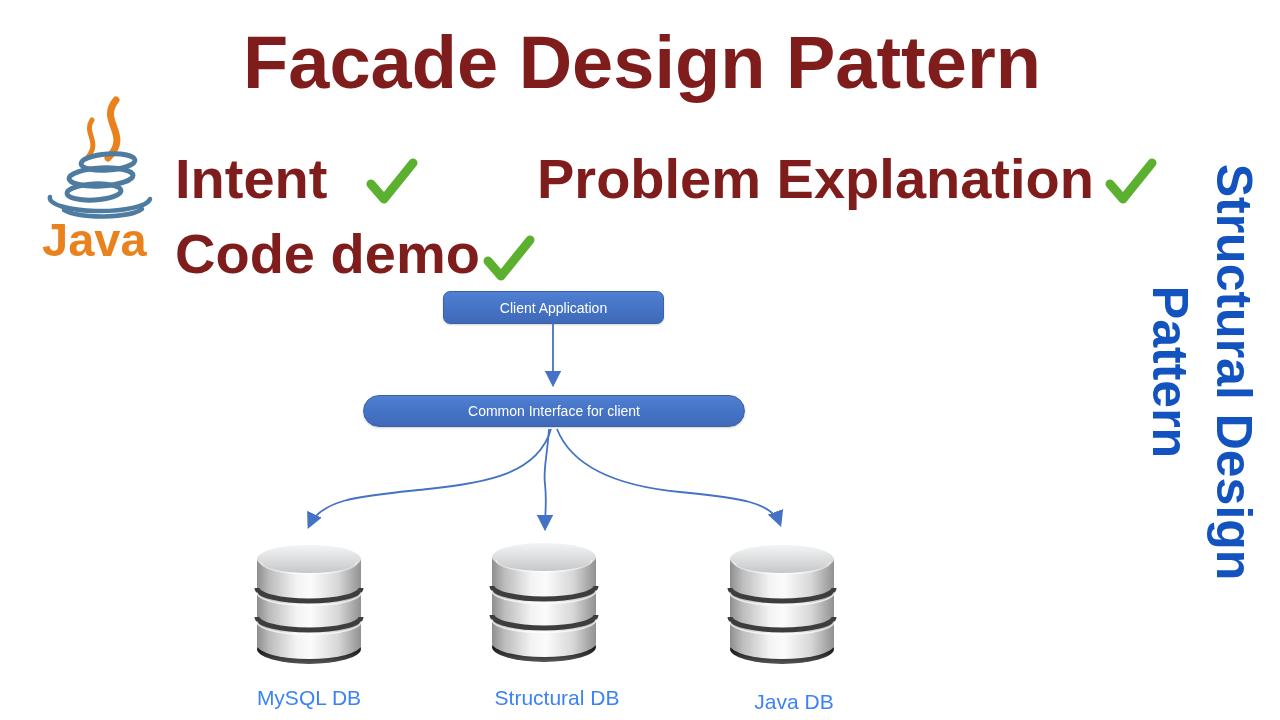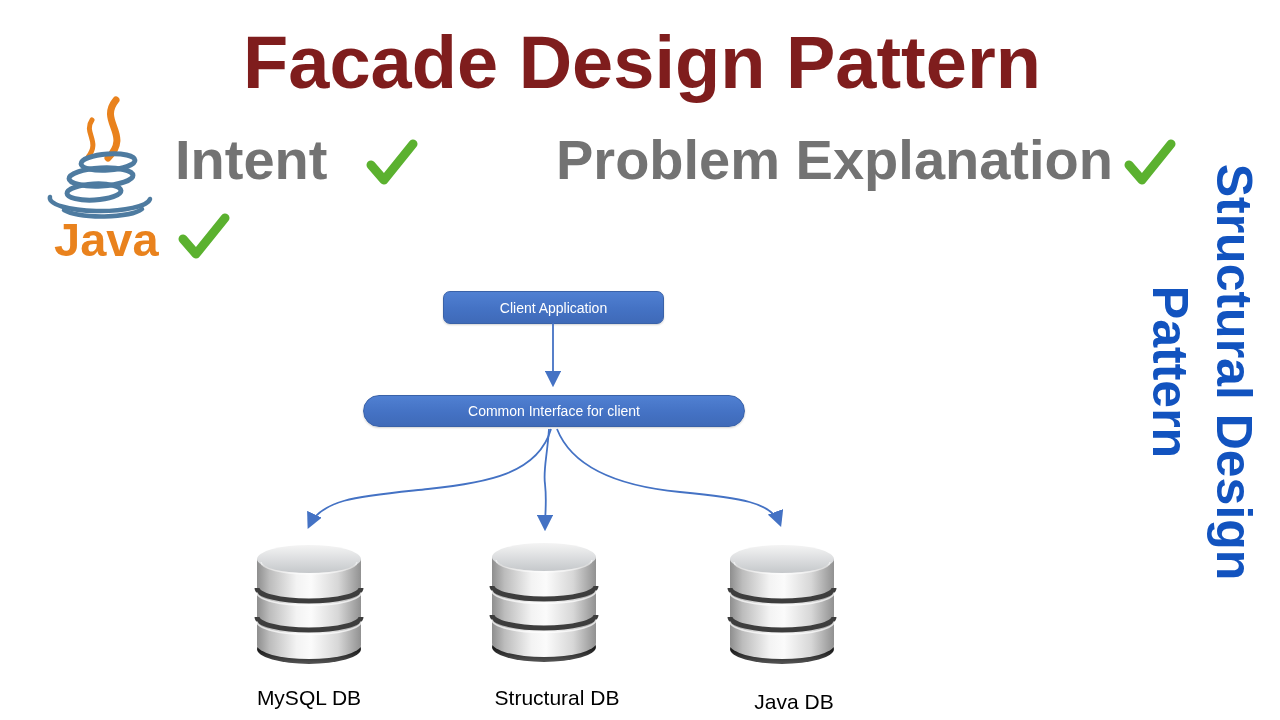--- a/index.html
+++ b/index.html
@@ -5,27 +5,27 @@
   html,body{margin:0;padding:0;background:#ffffff;}
   .canvas{position:relative;width:1280px;height:720px;background:#ffffff;overflow:hidden;
           font-family:"Liberation Sans",sans-serif;}
 
   .page-title{position:absolute;left:642px;top:20px;transform:translateX(-50%);
               font-size:74px;font-weight:800;color:#7f1d1d;white-space:nowrap;letter-spacing:0px;}
 
   
   .java-logo{position:absolute;left:34px;top:96px;width:140px;height:176px;}
   .java-wordmark{position:absolute;left:8px;top:116px;font-size:47px;font-weight:700;
-                 color:#E9821D;letter-spacing:0px;margin-left:12px;}
+                 color:#E9821D;letter-spacing:0px;}
 
   
   .topic{position:absolute;display:flex;align-items:center;white-space:nowrap;
-         font-size:56px;font-weight:700;color:#737373;line-height:1.15;}
+         font-size:56px;font-weight:700;color:#7f1d1d;line-height:1.15;margin-top:19px;}
   .topic-intent{left:175px;top:128px;}
-  .topic-problem{left:556px;top:128px;}
+  .topic-problem{left:537px;top:128px;}
   .topic-code{left:175px;top:203px;}
   .check{flex:0 0 auto;}
   .topic-intent .check{margin-left:38px;margin-top:6px;}
   .topic-problem .check{margin-left:10px;margin-top:6px;}
   .topic-code .check{margin-left:2px;margin-top:10px;}
 
   
   .side-banner{position:absolute;left:942px;top:306px;width:520px;height:132px;
                transform:rotate(90deg);display:flex;flex-direction:column;justify-content:center;
                text-align:center;font-size:50px;font-weight:800;line-height:64px;color:#1253BF;
@@ -34,21 +34,21 @@
   
   .node{position:absolute;display:flex;align-items:center;justify-content:center;
         background:linear-gradient(180deg,#5080d2 0%,#4472C4 55%,#3f6ab8 100%);
         border:1px solid #3a62a8;border-radius:7px;color:#ffffff;font-size:14px;
         box-shadow:0 1px 2px rgba(0,0,0,0.18);}
   .node-client{left:443px;top:291px;width:219px;height:31px;}
   .node-facade{left:363px;top:395px;width:380px;height:30px;border-radius:16px;}
 
   .diagram-layer{position:absolute;left:0;top:0;width:1280px;height:720px;pointer-events:none;}
 
-  .db-label{position:absolute;width:200px;text-align:center;font-size:21px;color:#000000;
+  .db-label{position:absolute;width:200px;text-align:center;font-size:21px;color:#3b82f6;
             white-space:nowrap;}
   .db-label-0{left:209px;top:686px;}
   .db-label-1{left:457px;top:686px;}
   .db-label-2{left:694px;top:690px;}
 </style>
 </head>
 <body>
 
 <div class="canvas">
 
@@ -78,20 +78,21 @@
   </div>
 
   <div class="topic topic-problem">
     <span>Problem Explanation</span>
     <svg class="check" width="54" height="48" viewBox="0 0 54 48">
       <path d="M6,26 L19,41 L48,5" stroke="#5BB12F" stroke-width="9" fill="none" stroke-linecap="round" stroke-linejoin="round"></path>
     </svg>
   </div>
 
   <div class="topic topic-code">
+    <span>Code demo</span>
     <svg class="check" width="54" height="48" viewBox="0 0 54 48">
       <path d="M6,26 L19,41 L48,5" stroke="#5BB12F" stroke-width="9" fill="none" stroke-linecap="round" stroke-linejoin="round"></path>
     </svg>
   </div>
 
   <div class="side-banner">
     <div>Structural Design</div>
     <div>Pattern</div>
   </div>
 

